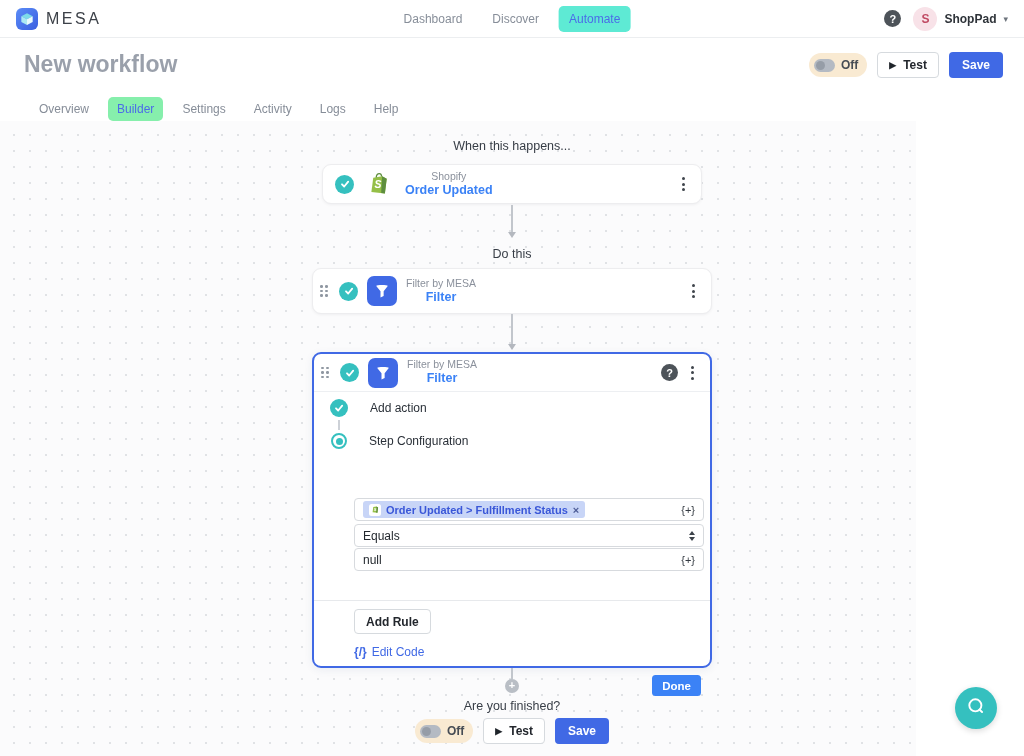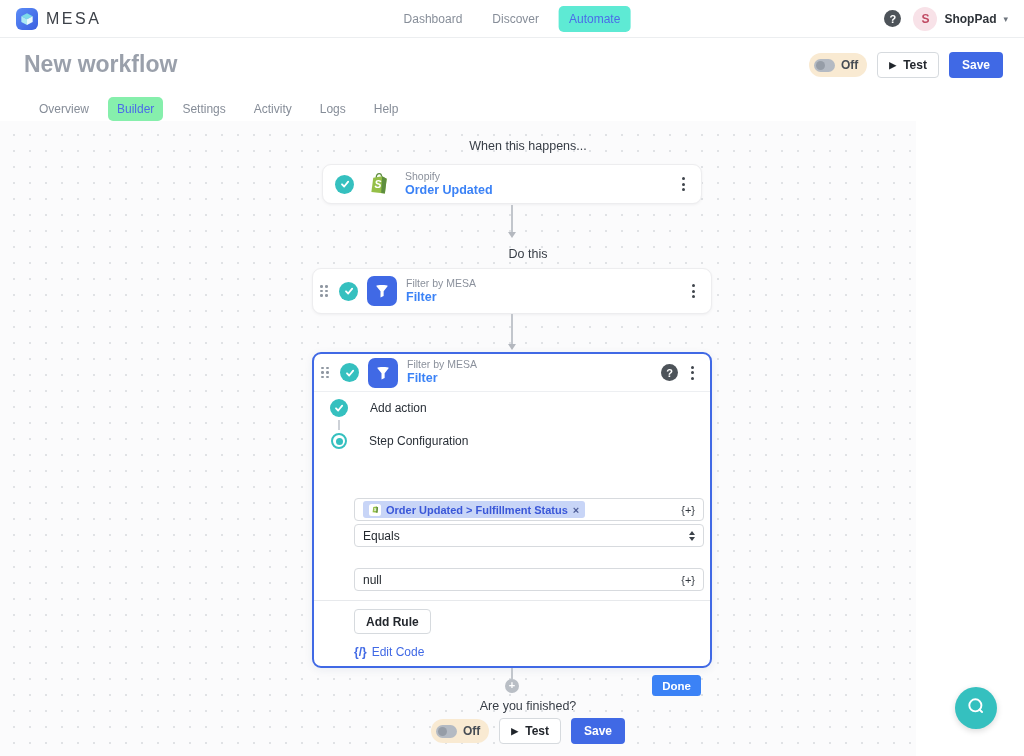--- a/index.html
+++ b/index.html
@@ -42,30 +42,30 @@
   .btn-save { height:26px; padding:0 13px; background:#4069e5; border:none; border-radius:4px;
               display:flex; align-items:center; font-size:12px; font-weight:700; color:#fff; cursor:pointer; }
 
   .tab-bar { position:absolute; left:30px; top:59px; display:flex; align-items:center; gap:10px; }
   .tab { font-size:12px; color:#868d98; padding:5px 9px; border-radius:5px; cursor:pointer; }
   .tab.active { color:#4b6ce8; background:#86efac; font-weight:500; }
 
   
   .canvas { position:absolute; top:121px; left:0; width:916px; height:635px; background:#fbfbfc;
             background-image:radial-gradient(circle,#e0e2e5 1.1px, transparent 1.1px);
-            background-size:16px 16px; background-position:6px 6px;padding-left:16px; }
+            background-size:16px 16px; background-position:6px 6px; }
   .section-label { position:absolute; width:1024px; text-align:center; font-size:12.5px; color:#373d46; }
 
   .step-card { position:absolute; background:#fff; border:1px solid #ededef; border-radius:9px;
                box-shadow:0 1px 3px rgba(20,24,31,.05); display:flex; align-items:center; }
   .check-circle { width:19px; height:19px; border-radius:50%; background:#35c0bf; flex:none;
                   display:flex; align-items:center; justify-content:center; }
   .app-icon { border-radius:7px; flex:none; display:flex; align-items:center; justify-content:center; }
   .blue-icon { background:#4069e5; }
-  .card-text { display:flex; flex-direction:column; line-height:1.25; }
+  .card-text { display:flex; flex-direction:column; line-height:1.25;text-align:center; }
   .card-app { font-size:10.5px; color:#8b919c; }
   .card-title { font-size:12.5px; font-weight:700; color:#3b82f6; }
   .kebab { display:flex; flex-direction:column; gap:2.5px; padding:4px; cursor:pointer; }
   .kebab i { width:3px; height:3px; border-radius:50%; background:#3f454c; }
   .drag-handle { display:grid; grid-template-columns:3px 3px; grid-gap:2px; padding:2px; cursor:grab; }
   .drag-handle i { width:2.5px; height:2.5px; border-radius:50%; background:#9098a2; }
 
   .v-line { position:absolute; width:1.5px; background:#c2c6cc; left:511px; }
   .arrow-head { position:absolute; left:507.5px; width:0; height:0;
                 border-left:4.5px solid transparent; border-right:4.5px solid transparent;
@@ -309,21 +309,21 @@
       </div>
 
       <div class="field" style="top:132px;">
         <span class="field-text">Equals</span>
         <span class="select-arrows">
             <i class="up"></i>
             <i class="dn"></i>
           </span>
       </div>
 
-      <div class="field" style="top:176px;">
+      <div class="field" style="top:156px;">
         <span class="field-text">null</span>
         <span class="insert-var">{+}</span>
       </div>
 
       <div class="c3-divider"></div>
 
       <button class="btn-add-rule">
         <span>Add Rule</span>
       </button>
 

